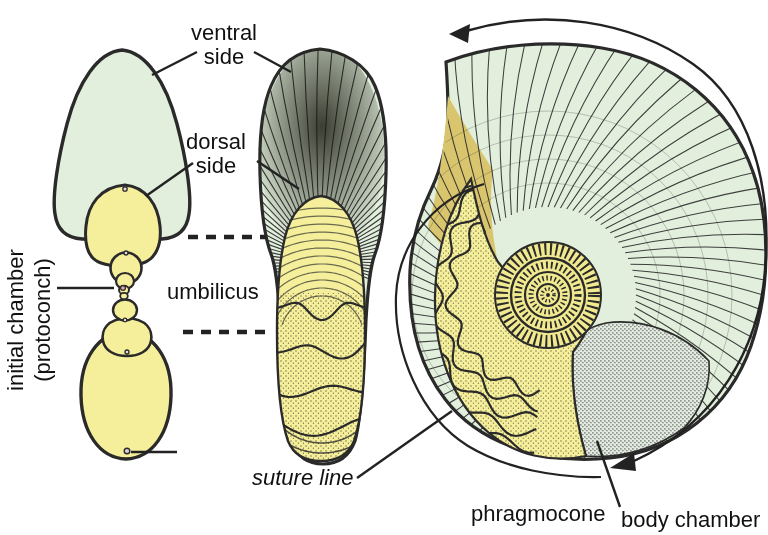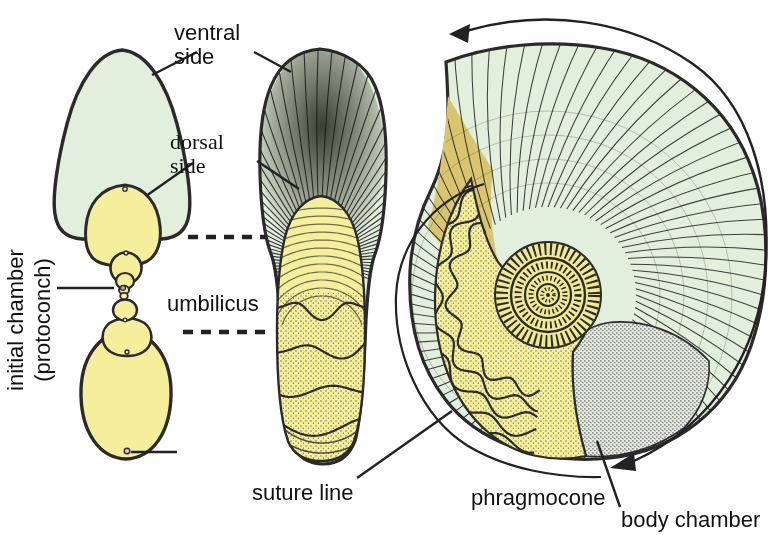--- a/index.html
+++ b/index.html
@@ -1,20 +1,20 @@
 <!DOCTYPE html>
 <html style="--background: #ffffff; --ink: #2a2a2a; --shell-green: #e2efdc; --chamber-yellow: #f5ef9b; --mold-pale: #e3ebe2; --engraved-ochre: #d8c56e; --protoconch-pink: #e2a0b0;"><head>
 <meta charset="utf-8">
 <style>
   html,body{margin:0;padding:0;}
   #stage{position:relative;width:768px;height:535px;background:var(--background,#fff);
          font-family:"Liberation Sans",sans-serif;overflow:hidden;}
   #art{position:absolute;left:0;top:0;}
   .lbl{position:absolute;font-size:22px;line-height:1.08;color:#111;white-space:nowrap;}
-  .lbl.wrap{white-space:normal;text-align:left;}
+  .lbl.wrap{white-space:normal;text-align:center;}
   .lbl.rot{transform:rotate(-90deg);text-align:center;line-height:27px;}
 </style>
 </head>
 <body>
 
 <div id="stage">
 
 <svg id="art" width="768" height="535" viewBox="0 0 768 535">
   <defs>
     <pattern id="stip" width="5" height="5" patternUnits="userSpaceOnUse">
@@ -155,19 +155,19 @@
     <line x1="188" y1="237" x2="266" y2="237" stroke-width="4.5" stroke-dasharray="10 8"></line>
     <line x1="183" y1="332" x2="266" y2="332" stroke-width="4.5" stroke-dasharray="10 8"></line>
     <path d="M466,31 C545,8 630,20 693,64 C750,104 770,182 766,258 C762,350 714,424 634,461"></path>
     <path d="M484,184 C430,200 398,247 396,296 C394,352 420,416 468,446 C506,469 557,478 601,477" stroke-width="2.2"></path>
     <polygon points="449,34 470,24 468,43" fill="#222" stroke="none"></polygon>
     <polygon points="610,468 634,453 636,471" fill="#222" stroke="none"></polygon>
   </g>
 </svg>
 
   <div class="lbl wrap" style="left:174px;top:21px;width:100px;">ventral side</div>
-  <div class="lbl wrap" style="left:170px;top:130px;width:92px;font-family:Liberation Serif, serif;">dorsal side</div>
+  <div class="lbl wrap" style="left:170px;top:130px;width:92px;">dorsal side</div>
   <div class="lbl wrap rot" style="left:-90px;top:292px;width:240px;height:56px;">initial chamber (protoconch)</div>
-  <div class="lbl" style="left:167px;top:292px;">umbilicus</div>
-  <div class="lbl" style="left:252px;top:481px;">suture line</div>
-  <div class="lbl" style="left:471px;top:486px;">phragmocone</div>
+  <div class="lbl" style="left:167px;top:280px;">umbilicus</div>
+  <div class="lbl" style="left:252px;top:466px;font-style:italic;">suture line</div>
+  <div class="lbl" style="left:471px;top:502px;">phragmocone</div>
   <div class="lbl" style="left:621px;top:508px;">body chamber</div>
 </div>
 
 </body></html>

